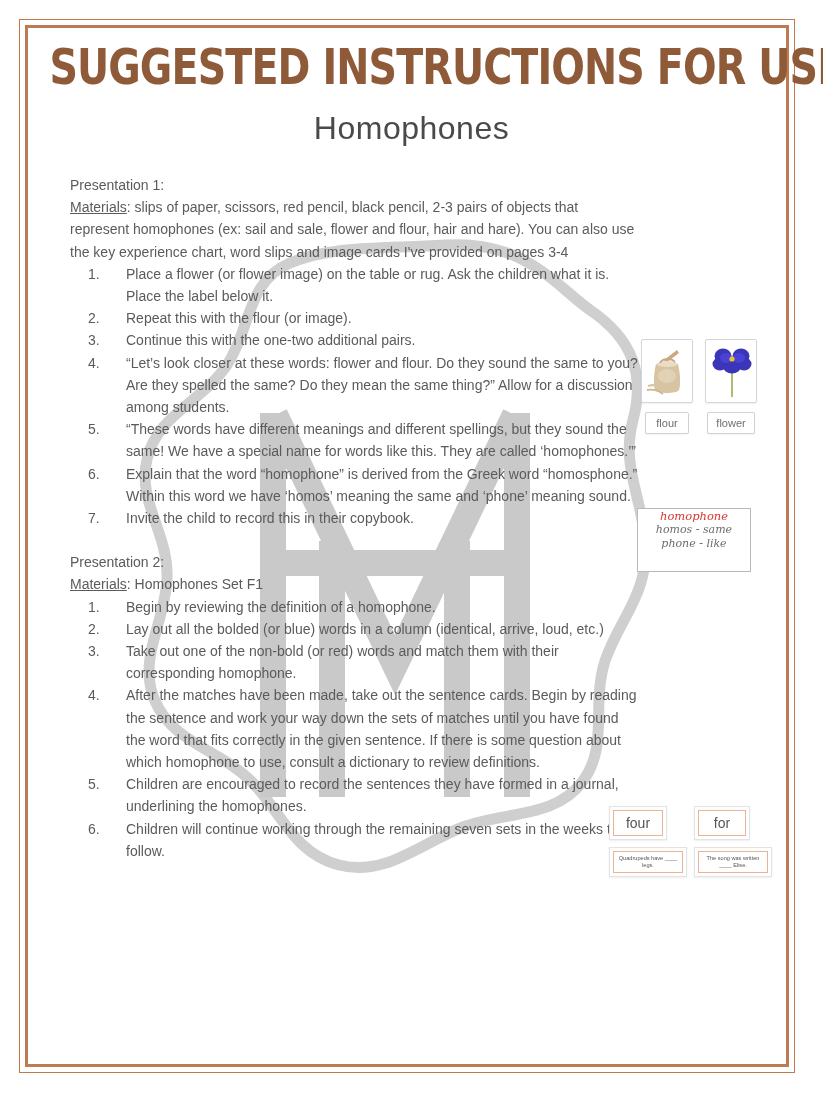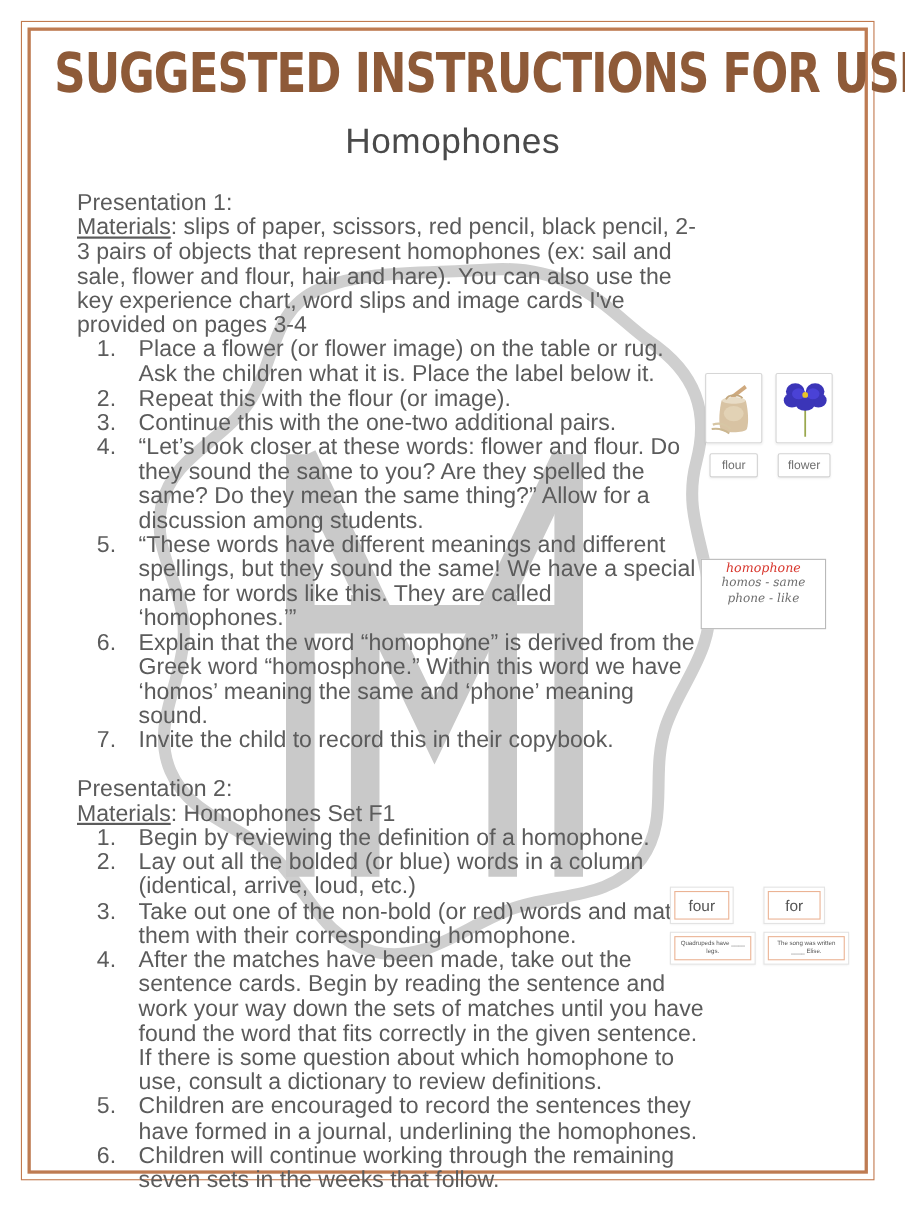--- a/index.html
+++ b/index.html
@@ -73,21 +73,21 @@
   }
 
   
   .body-col {
     position: absolute;
     left: 70px;
     top: 174px;
     width: 570px;
     z-index: 2;
     color: #5b5b5b;
-    font-size: 21px;
+    font-size: 14px;
     line-height: 22.2px;
   }
   .sec-head { white-space: nowrap; }
   .u { text-decoration: underline; }
   ol.steps {
     list-style: none;
     margin: 0;
     padding: 0;
   }
   ol.steps > li {

